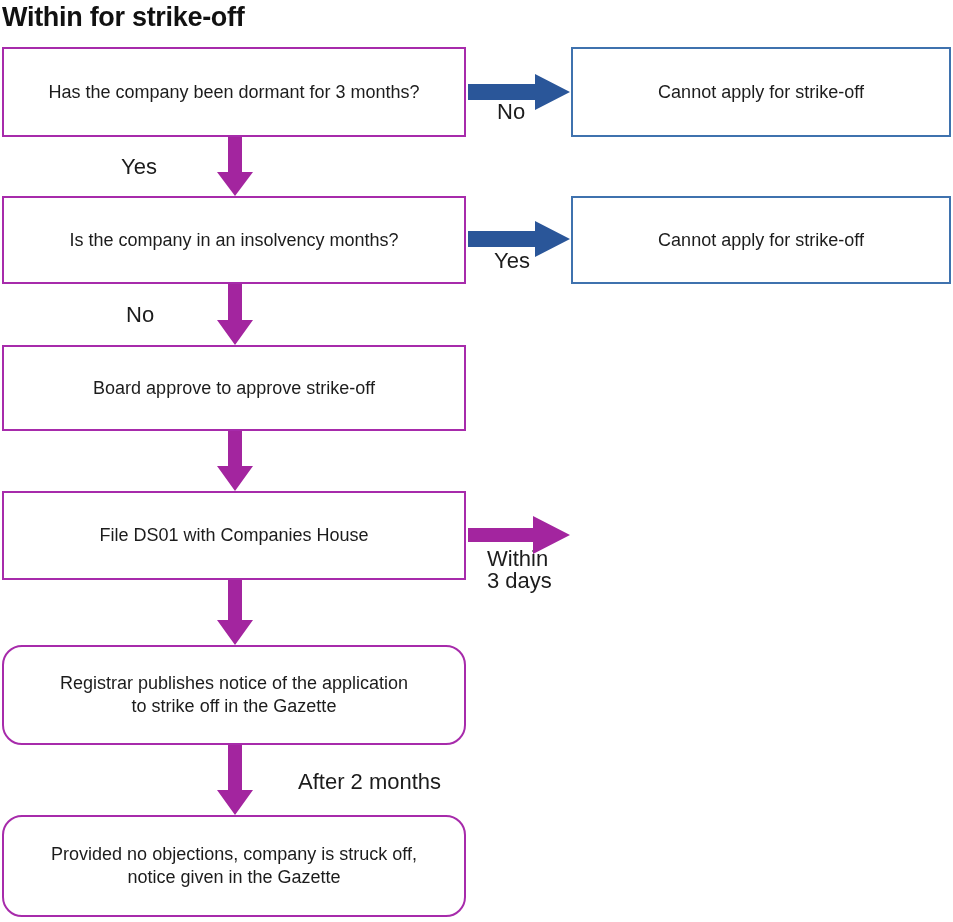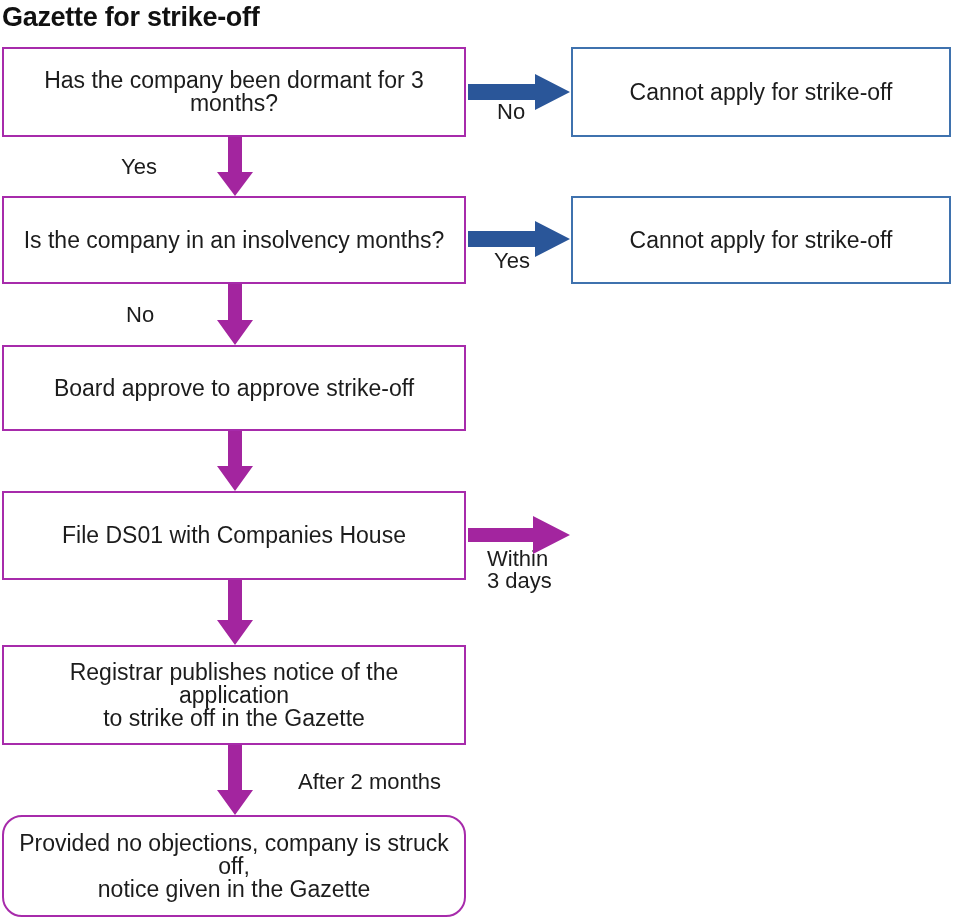--- a/index.html
+++ b/index.html
@@ -36,21 +36,21 @@
   
   .node {
     position: absolute;
     box-sizing: border-box;
     background: #ffffff;
     display: flex;
     align-items: center;
     justify-content: center;
     text-align: center;
     padding: 20px 10px;
-    font-size: 23px;
+    font-size: 18px;
     line-height: 23px;
     color: #1c1c1c;
   }
   .node.purple {
     border: 2px solid #a72bab;
   }
   .node.blue {
     border: 2px solid #3f72ae;
   }
   .node-label {
@@ -75,21 +75,21 @@
     width: 953px;
     height: 922px;
     pointer-events: none;
   }
 </style>
 </head>
 <body>
 
 <div id="canvas">
 
-  <div class="chart-title">Gazette for strike-off</div>
+  <div class="chart-title">Within for strike-off</div>
 
   <div class="node purple" style="left:2px; top:47px; width:464px; height:90px;">
     <span class="node-label">Has the company been dormant for 3 months?</span>
   </div>
 
   <div class="node blue" style="left:571px; top:47px; width:380px; height:90px;">
     <span class="node-label">Cannot apply for strike-off</span>
   </div>
 
   <div class="node purple" style="left:2px; top:196px; width:464px; height:88px;">
@@ -102,21 +102,21 @@
 
   <div class="node purple" style="left:2px; top:345px; width:464px; height:86px;">
     <span class="node-label">Board approve to approve strike-off</span>
   </div>
 
   <div class="node purple" style="left:2px; top:491px; width:464px; height:89px;">
     <span class="node-label">File DS01 with Companies House</span>
   </div>
 
 
-  <div class="node purple" style="left:2px; top:645px; width:464px; height:100px;">
+  <div class="node purple" style="left:2px; top:645px; width:464px; height:100px;border-radius:20px;">
     <span class="node-label">Registrar publishes notice of the application
 to strike off in the Gazette</span>
   </div>
 
   <div class="node purple" style="left:2px; top:815px; width:464px; height:102px;border-radius:20px;">
     <span class="node-label">Provided no objections, company is struck off,
 notice given in the Gazette</span>
   </div>
 
   <div class="edge-label" style="left:497px; top:101px;">No</div>

